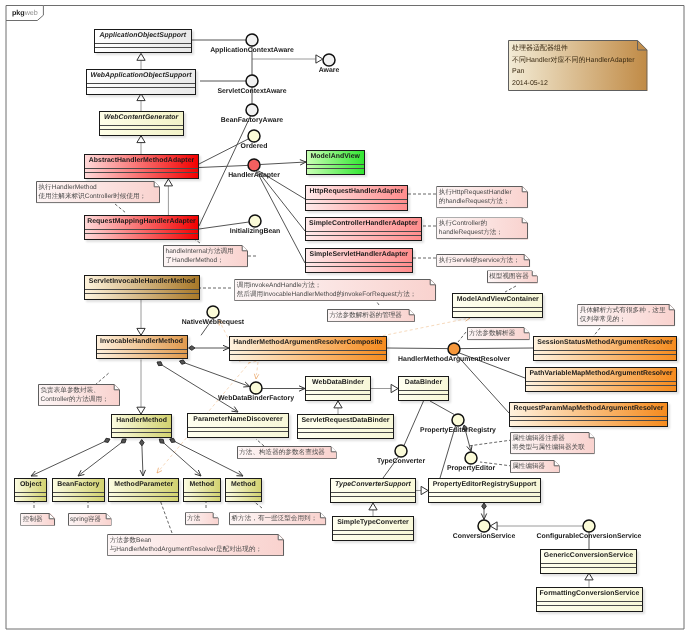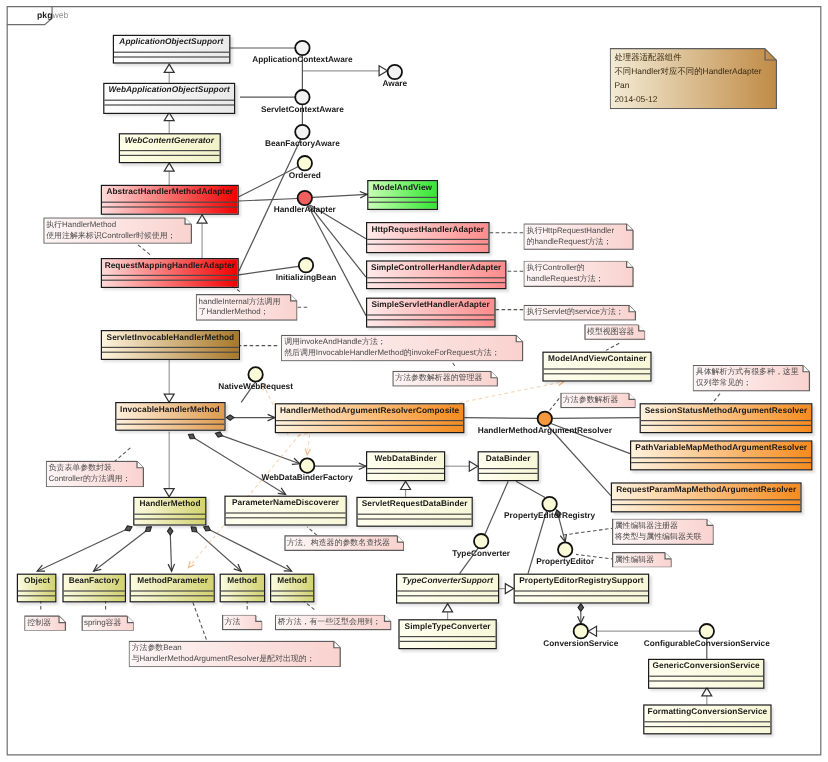--- a/index.html
+++ b/index.html
@@ -2,21 +2,21 @@
 <html><head>
 <meta charset="utf-8">
 <title>UML Class Diagram - web package</title>
 <style>
   html,body{margin:0;padding:0;background:#ffffff;-webkit-font-smoothing:antialiased;text-rendering:geometricPrecision;}
   body{width:690px;height:635px;font-family:"Liberation Sans",sans-serif;overflow:hidden;}
   #stage{position:relative;width:690px;height:635px;background:#ffffff;}
   svg#layer-edges{display:block;position:absolute;left:0;top:0;z-index:1;}
   #layer-nodes{position:absolute;left:0;top:0;width:690px;height:635px;z-index:2;}
 
-  .pkglabel{position:absolute;white-space:nowrap;line-height:7.2px;height:7.2px;margin-left:19px;}
+  .pkglabel{position:absolute;white-space:nowrap;line-height:7.2px;height:7.2px;}
   .pkglabel .pb{font-size:7.2px;font-weight:bold;color:#1a1a1a;}
   .pkglabel .pn{font-size:7.2px;color:#909090;}
 
   .cls{position:absolute;box-sizing:border-box;border:1.4px solid #1a1a1a;
        box-shadow:2px 2px 2px rgba(0,0,0,0.12);display:flex;flex-direction:column;}
   .cls-name{flex:0 0 13px;display:flex;align-items:center;justify-content:center;
             font-size:6.9px;font-weight:bold;color:#1a1a1a;white-space:nowrap;
             border-bottom:1px solid #4a4a4a;line-height:1;letter-spacing:0.05px;}
   .cls-name.ital{font-style:italic;}
   .cls-comp{flex:0 0 3px;border-bottom:1px solid #4a4a4a;}

